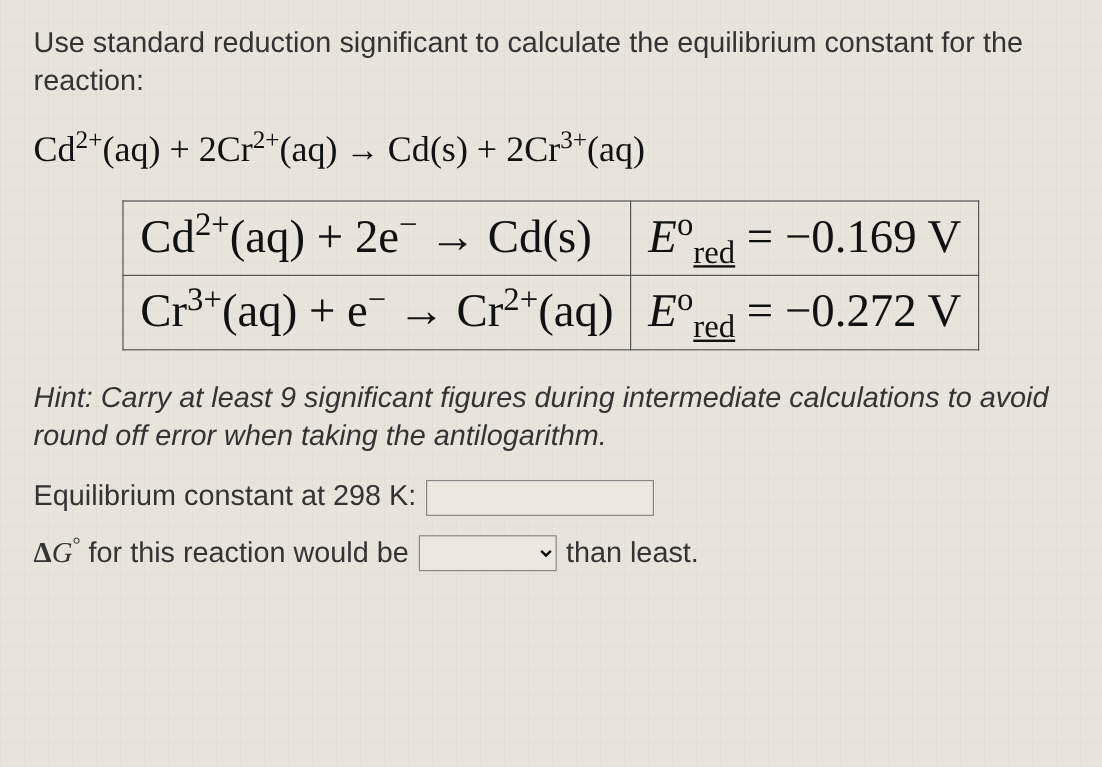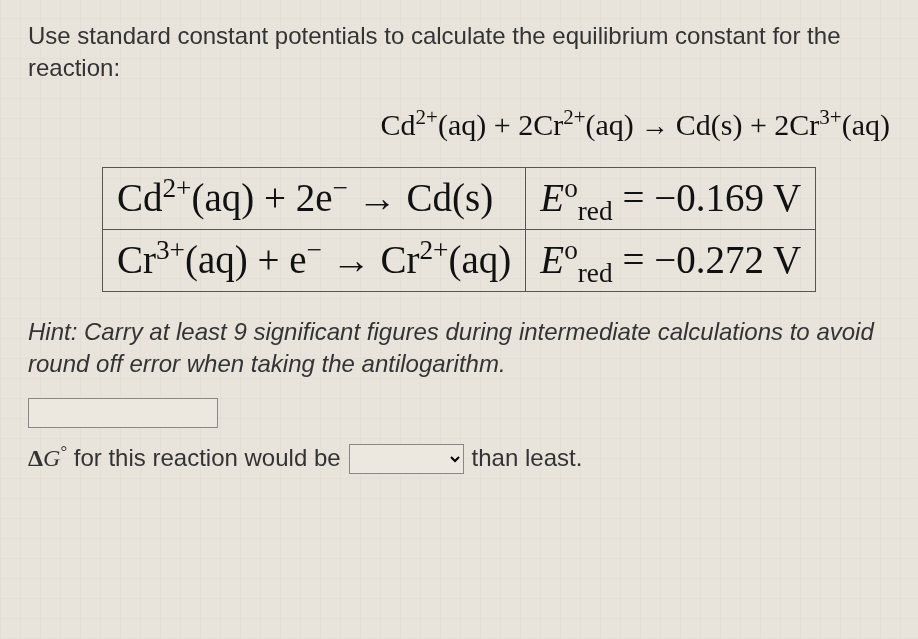--- a/index.html
+++ b/index.html
@@ -21,21 +21,21 @@
         repeating-linear-gradient(90deg, rgba(200,195,180,0.15) 0px, rgba(200,195,180,0.15) 1px, transparent 1px, transparent 20px);
     }
     .prompt {
       font-weight: 400;
       margin-bottom: 20px;
       color: #333;
     }
     .equation {
       font-family: 'Cambria Math', 'Times New Roman', serif;
       font-size: 30px;
-      text-align: right;
+      text-align: left;
       margin: 20px 0 22px 0;
       color: #111;
     }
     .equation .arrow {
       font-size: 28px;
     }
     table.data-table {
       border-collapse: collapse;
       margin: 12px auto 24px auto;
       font-family: 'Cambria Math', 'Times New Roman', serif;
@@ -79,33 +79,34 @@
     }
     sup {
       font-size: 0.7em;
       vertical-align: super;
       line-height: 0;
     }
     sub {
       font-size: 0.7em;
       vertical-align: sub;
       line-height: 0;
+      text-decoration: underline;
     }
     .esub {
       font-style: italic;
     }
     .delta {
       font-family: 'Cambria Math', 'Times New Roman', serif;
       font-weight: bold;
     }
   </style>
 </head>
 <body>
 
-<div class="prompt">Use standard constant potentials to calculate the equilibrium constant for the reaction:</div>
+<div class="prompt">Use standard reduction significant to calculate the equilibrium constant for the reaction:</div>
 
 <div class="equation">
   <span><span>Cd</span><sup>2+</sup><span>(aq)</span></span><span> + </span><span><span>2</span><span>Cr</span><sup>2+</sup><span>(aq)</span></span><span class="arrow"> → </span><span><span>Cd</span><span>(s)</span></span><span> + </span><span><span>2</span><span>Cr</span><sup>3+</sup><span>(aq)</span></span>
 </div>
 
 <table class="data-table">
   <tbody>
       <tr>
     <td>
       <span>Cd</span><sup>2+</sup><span>(aq)</span><span> + </span><span>2</span><span>e</span><sup>−</sup><span> → </span><span>Cd</span><span>(s)</span>
@@ -121,20 +122,21 @@
     <td>
       <span class="esub">E</span><sup>o</sup><sub>red</sub><span> = </span><span>−0.272 V</span>
     </td>
   </tr>
 </tbody>
   </table>
 
 <div class="hint">Hint: Carry at least 9 significant figures during intermediate calculations to avoid round off error when taking the antilogarithm.</div>
 
 <div class="answer-row">
+  <span>Equilibrium constant at 298 K:</span>
   <input type="text" value="" style="">
 </div>
 
 <div class="answer-row">
   <span>
     <span class="delta">Δ</span><span class="esub" style="font-family:'Cambria Math','Times New Roman',serif;">G</span><sup style="font-family:'Cambria Math','Times New Roman',serif;">°</sup><span> for this reaction would be </span>
   </span>
   <select value="">
     <option></option>
   </select>

